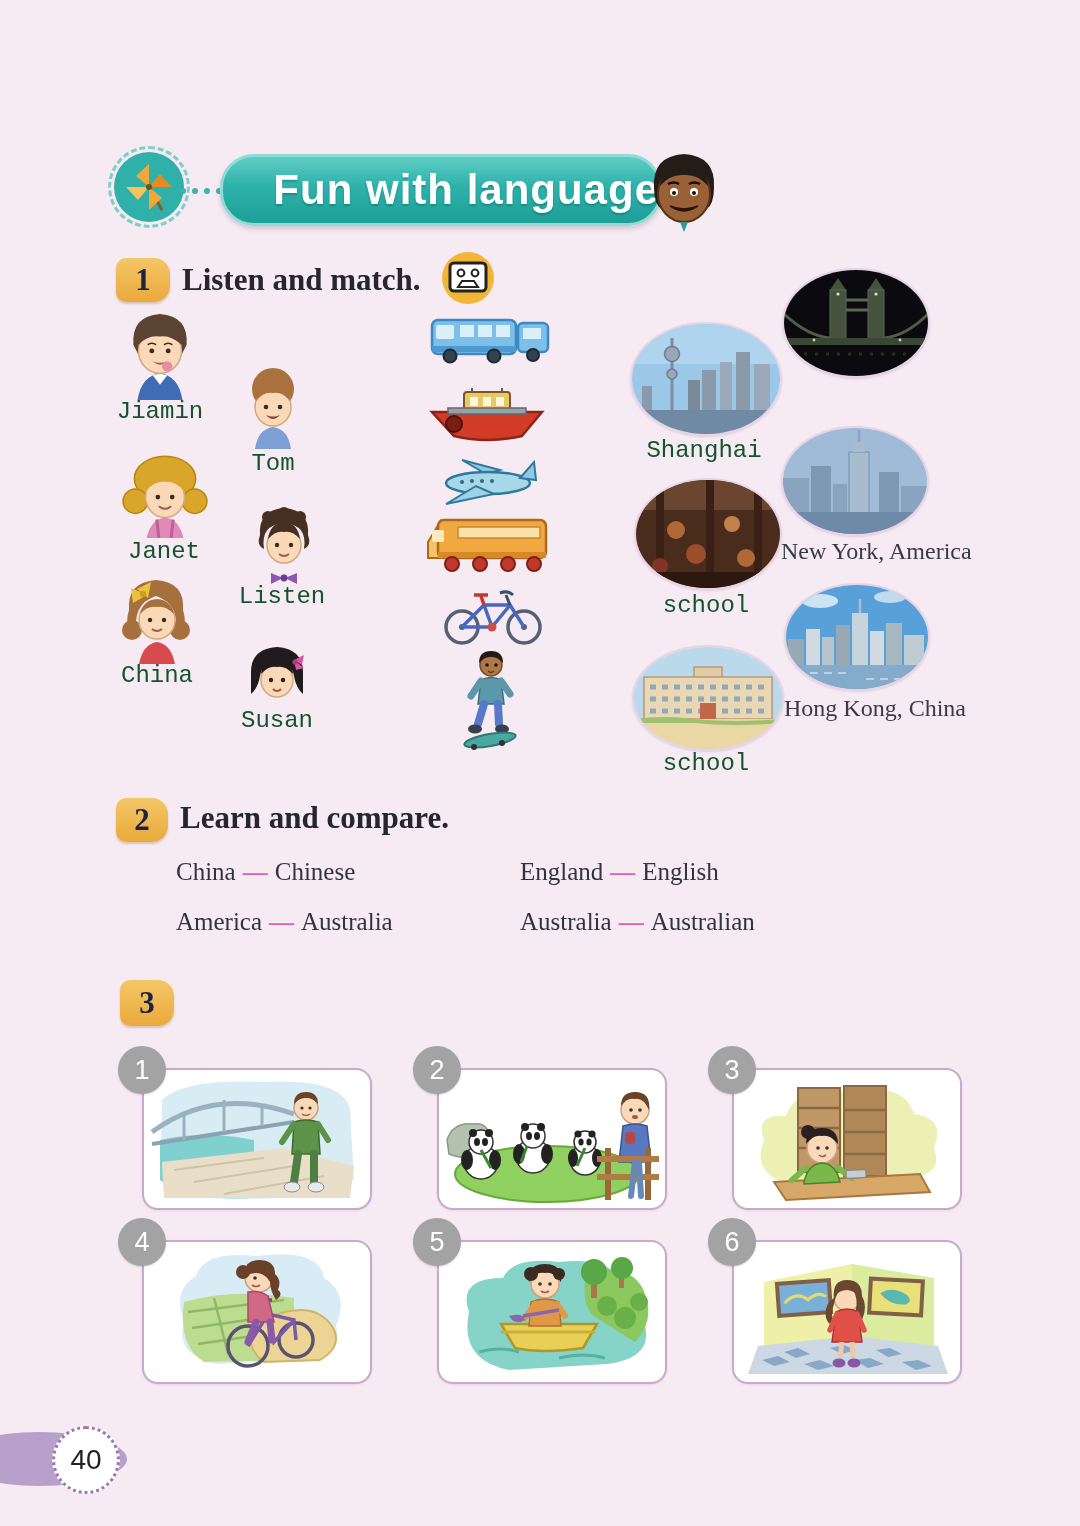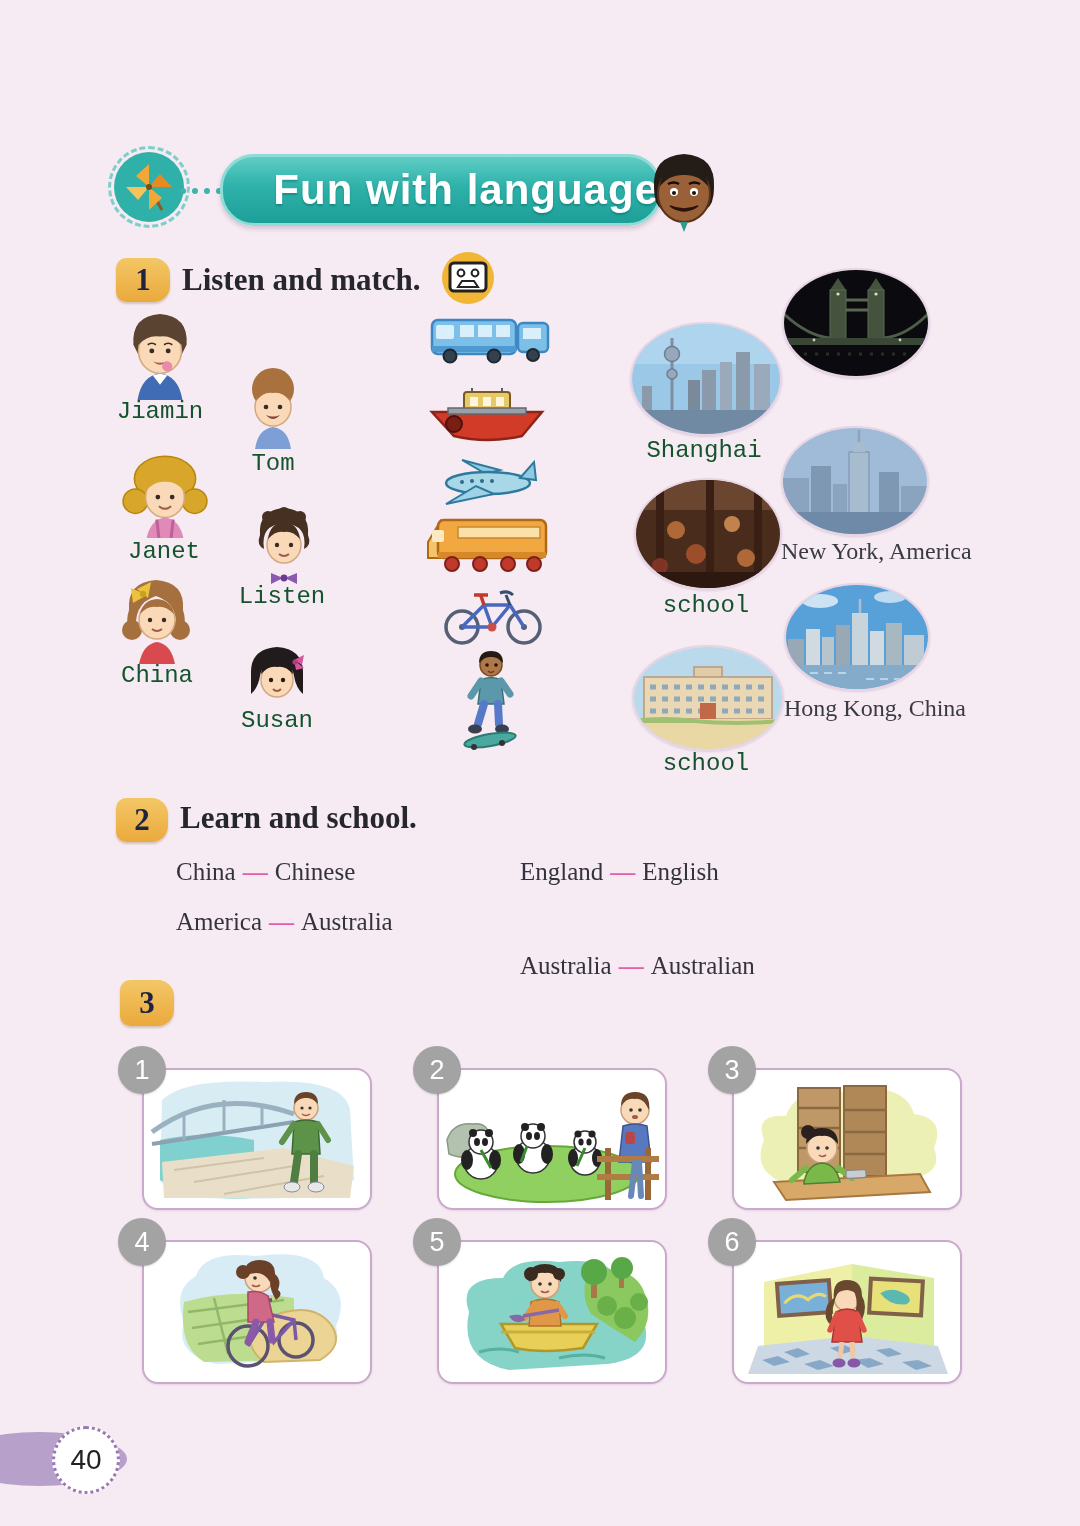--- a/index.html
+++ b/index.html
@@ -379,32 +379,32 @@
       <rect y="80" width="142" height="24" fill="#84acca"></rect>
       <line x1="10" y1="88" x2="60" y2="88" stroke="#b8d4e8" stroke-width="2" stroke-dasharray="8 6"></line>
       <line x1="80" y1="94" x2="130" y2="94" stroke="#b8d4e8" stroke-width="2" stroke-dasharray="8 6"></line>
     </svg>
   </div>
   <div class="abs plabel-left" style="left:784px;top:695px;width:280px;">Hong Kong, China</div>
 
   <div class="abs badge" style="left:116px;top:798px;width:52px;height:44px;">
     <span>2</span>
   </div>
-  <div class="abs sec-title" style="left:180px;top:800px;">Learn and school.</div>
+  <div class="abs sec-title" style="left:180px;top:800px;">Learn and compare.</div>
 
   <div class="abs pair" style="left:176px;top:858px;">
     <span>China</span><span class="dash">—</span><span>Chinese</span>
   </div>
   <div class="abs pair" style="left:520px;top:858px;">
     <span>England</span><span class="dash">—</span><span>English</span>
   </div>
   <div class="abs pair" style="left:176px;top:908px;">
     <span>America</span><span class="dash">—</span><span>Australia</span>
   </div>
-  <div class="abs pair" style="left:520px;top:908px;margin-top:44px;">
+  <div class="abs pair" style="left:520px;top:908px;">
     <span>Australia</span><span class="dash">—</span><span>Australian</span>
   </div>
 
   <div class="abs badge" style="left:120px;top:980px;width:54px;height:46px;">
     <span>3</span>
   </div>
 
   <div class="abs panel" style="left:142px;top:1068px;width:226px;height:138px;">
     <svg width="226" height="138" viewBox="0 0 226 138">
       <path d="M18 30 Q40 8 120 12 Q200 8 206 40 L210 110 Q170 132 100 128 Q30 132 16 110 Z" fill="#d8ecf4"></path>

